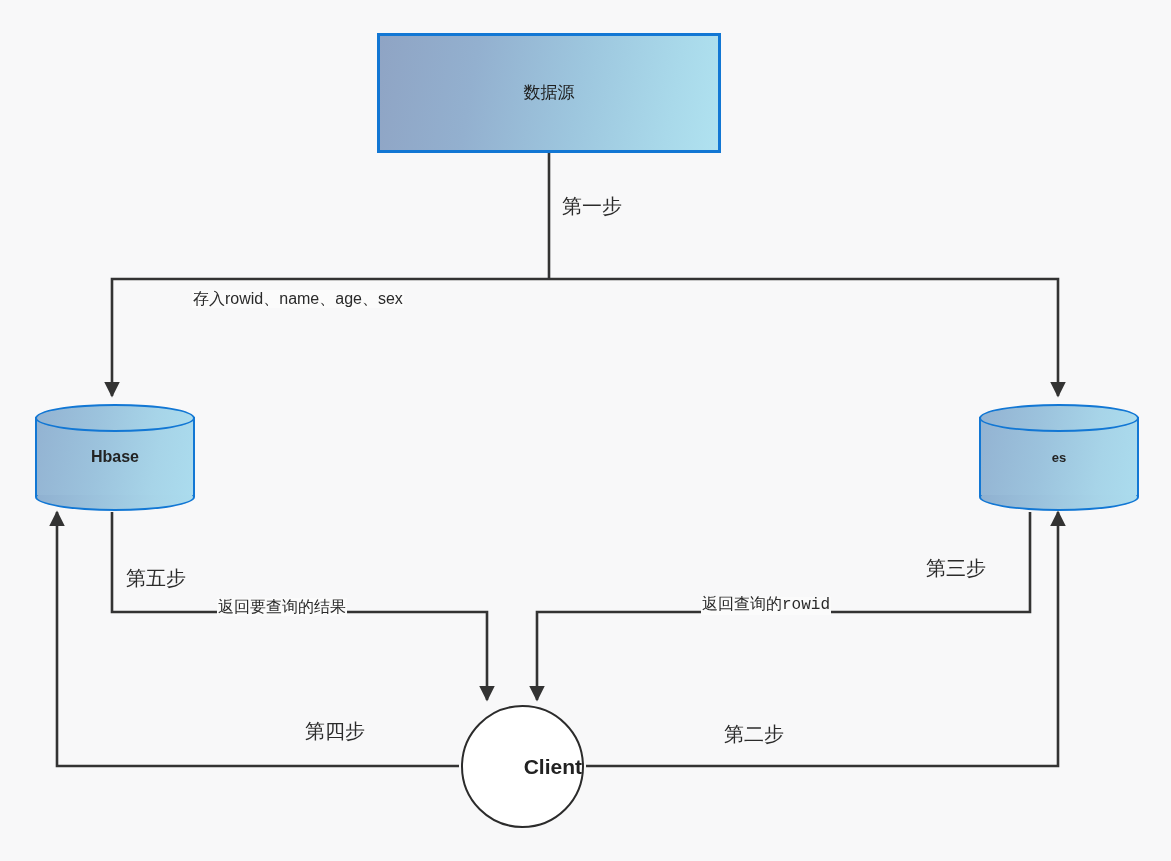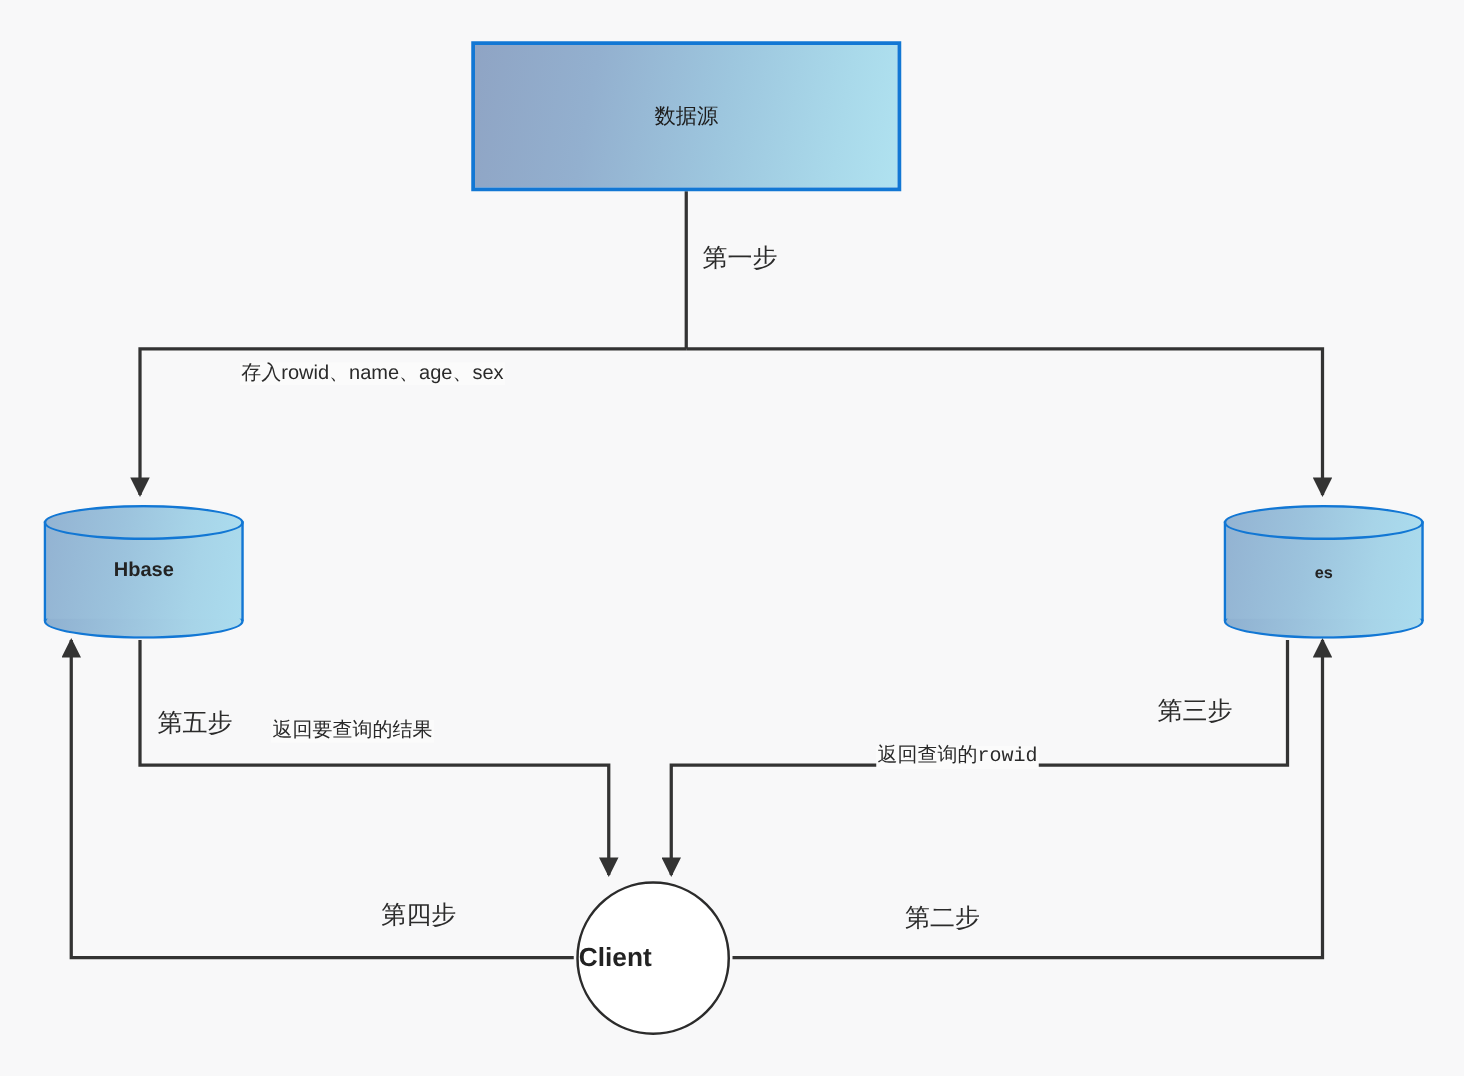--- a/index.html
+++ b/index.html
@@ -111,21 +111,21 @@
     left: 461px;
     top: 705px;
     width: 123px;
     height: 123px;
     box-sizing: border-box;
     border-radius: 50%;
     border: 2.5px solid #2b2b2b;
     background: #ffffff;
     display: flex;
     align-items: center;
-    justify-content: flex-start;
+    justify-content: flex-end;
     font-size: 21px;
     font-weight: bold;
     color: #222;
     z-index: 4;
   }
 
   
   .edge-label {
     position: absolute;
     color: #2a2a2a;
@@ -149,21 +149,21 @@
     font-size: 20px;
     white-space: nowrap;
     z-index: 3;
   }
 
   #lbl-store-hbase { left: 192px; top: 270px; margin-top: 20px; }
   #lbl-store-es    { left: 648px; top: 270px; }
   #lbl-step1       { left: 562px; top: 193px; }
   #lbl-step5       { left: 126px; top: 565px; }
   #lbl-step3       { left: 926px; top: 555px; }
-  #lbl-return-result { left: 217px; top: 576px; }
+  #lbl-return-result { left: 217px; top: 598px; }
   #lbl-return-rowid  { left: 701px; top: 597px; font-family: Liberation Mono, monospace; }
   #lbl-step4       { left: 305px; top: 718px; }
   #lbl-step2       { left: 724px; top: 721px; }
   #lbl-find-hbase  { left: 60px; top: 730px; width: 132px; }
   #lbl-query-rowid { left: 880px; top: 743px; width: 140px; }
 </style>
 </head>
 <body>
 
 <div id="canvas">

